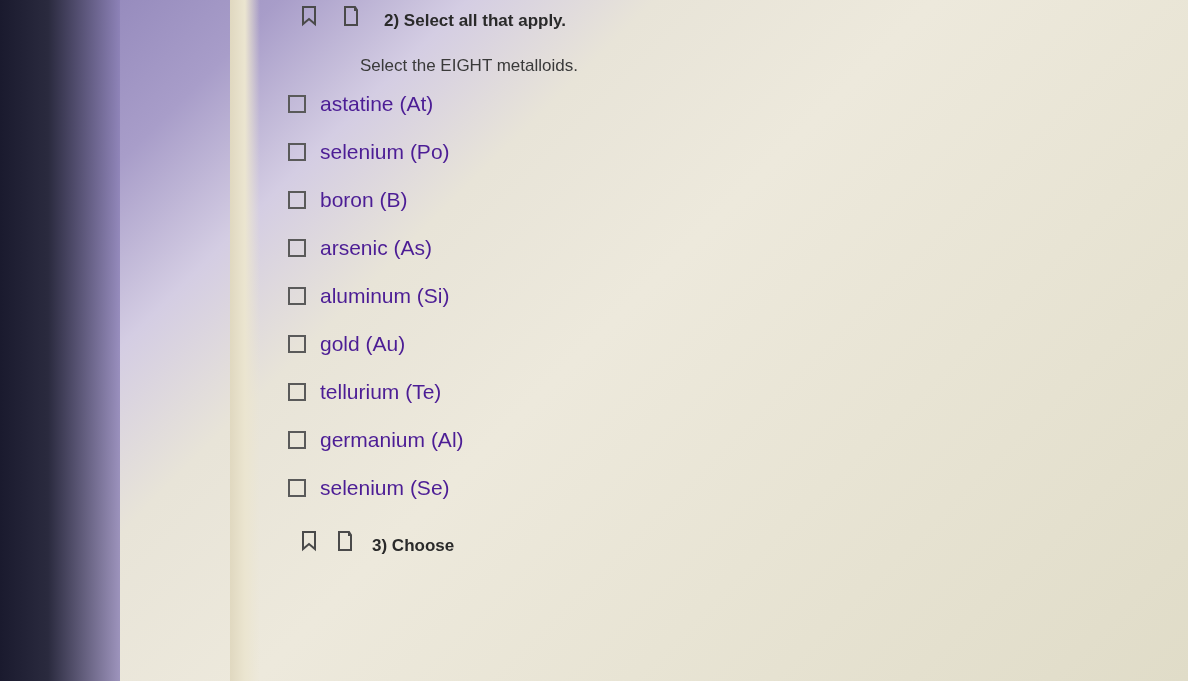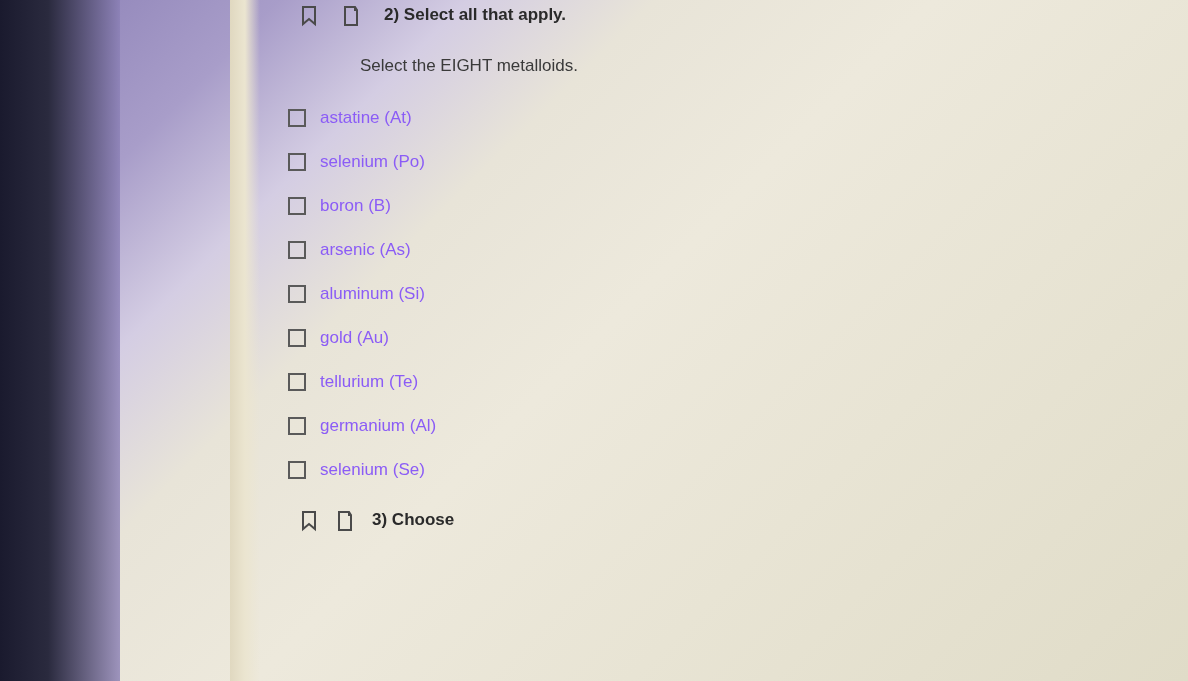--- a/index.html
+++ b/index.html
@@ -31,62 +31,62 @@
       height: 100%;
       background: linear-gradient(90deg, #e0d8c0 0%, #ebe5d0 50%, rgba(237, 233, 220, 0) 100%);
     }
     .content {
       position: relative;
       padding-left: 260px;
       padding-top: 5px;
     }
     .question-header {
       display: flex;
-      align-items: flex-start;
+      align-items: flex-end;
       gap: 24px;
       margin-bottom: 25px;
       margin-left: 40px;
     }
     .bookmark-svg {
       width: 18px;
       height: 22px;
     }
     .question-label {
       font-weight: bold;
       font-size: 17px;
       color: #2a2a2a;
     }
     .question-prompt {
       margin-left: 100px;
-      margin-bottom: 32px;
+      margin-bottom: 16px;
       font-size: 17px;
       color: #3a3a3a;
     }
     .option-row {
       display: flex;
       align-items: center;
       gap: 14px;
       margin-bottom: 24px;
       margin-left: 28px;
     }
     .checkbox {
       width: 18px;
       height: 18px;
       border: 2px solid #5a5a5a;
       background: transparent;
       cursor: pointer;
       flex-shrink: 0;
     }
     .option-label {
-      font-size: 17px;
-      color: #8b5cf6;
+      font-size: 21px;
+      color: #4c1d95;
     }
     .next-question {
       display: flex;
-      align-items: flex-start;
+      align-items: flex-end;
       gap: 18px;
       margin-left: 40px;
       margin-top: 30px;
     }
     .next-label {
       font-weight: bold;
       font-size: 17px;
       color: #2a2a2a;
     }
   </style>

